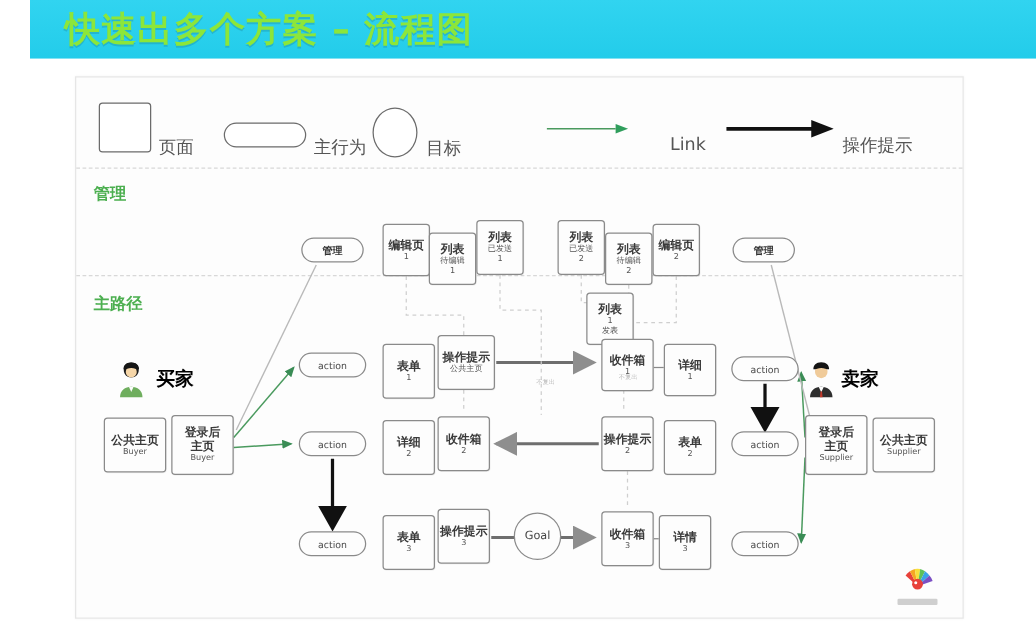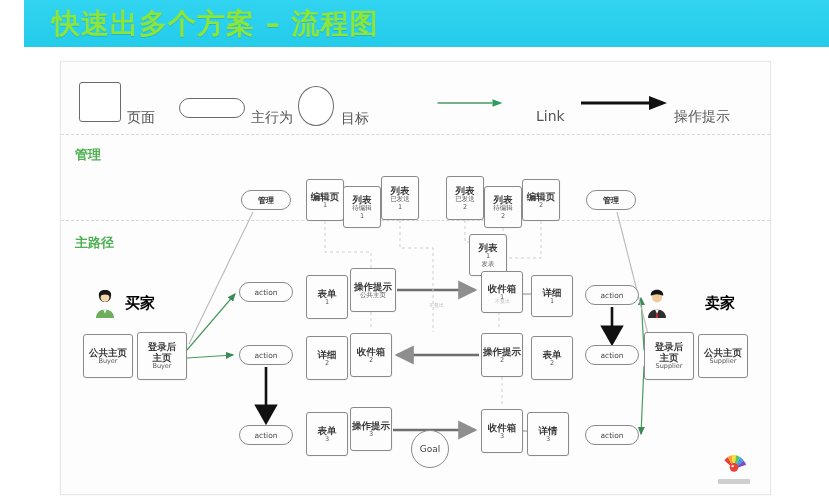--- a/index.html
+++ b/index.html
@@ -287,39 +287,39 @@
 
       <div class="pill cn" style="left:180px;top:128px;width:50px;height:20px;">管理</div>
       <div class="pill cn" style="left:525px;top:128px;width:50px;height:20px;">管理</div>
       <div class="pill" style="left:178px;top:220px;width:54px;height:20px;">action</div>
       <div class="pill" style="left:178px;top:283px;width:54px;height:20px;">action</div>
       <div class="pill" style="left:178px;top:363px;width:54px;height:20px;">action</div>
       <div class="pill" style="left:524px;top:223px;width:54px;height:20px;">action</div>
       <div class="pill" style="left:524px;top:283px;width:54px;height:20px;">action</div>
       <div class="pill" style="left:524px;top:363px;width:54px;height:20px;">action</div>
 
-      <div class="goal" style="left:350px;top:368px;width:38px;height:38px;">Goal</div>
+      <div class="goal" style="left:350px;top:348px;width:38px;height:38px;">Goal</div>
 
       <svg class="avatar" style="left:31px;top:226px;" viewBox="0 0 26 30">
         <path d="M13 2c4 0 6 2.5 6 6 0 3.5-2.6 6-6 6s-6-2.5-6-6c0-3.5 2-6 6-6z" fill="#1b1b1b"></path>
         <circle cx="13" cy="9.5" r="4.4" fill="#f6d6a8"></circle>
         <path d="M13 2c4.2 0 6.2 2.2 6.2 5.4-1.6.3-3.4-1-6.2-1-2.8 0-4.6 1.3-6.2 1C6.8 4.2 8.8 2 13 2z" fill="#161616"></path>
         <path d="M4 30c0-5.6 4-8.6 9-8.6s9 3 9 8.6z" fill="#6fae5e"></path>
         <path d="M11.2 21.6h3.6l-1.8 4z" fill="#fdfdfd"></path>
       </svg>
       <div class="actor-name" style="left:64px;top:232px;">买家</div>
 
       <svg class="avatar" style="left:583px;top:226px;" viewBox="0 0 26 30">
         <circle cx="13" cy="9.5" r="5" fill="#f0cb9a"></circle>
         <path d="M13 1.8c4.2 0 6.3 2.3 6.3 5.6-1.7.3-3.5-1.1-6.3-1.1-2.8 0-4.6 1.4-6.3 1.1C6.7 4.1 8.8 1.8 13 1.8z" fill="#141414"></path>
         <path d="M4 30c0-5.6 4-8.6 9-8.6s9 3 9 8.6z" fill="#2e2e2e"></path>
         <path d="M11 21.6h4l-2 4.2z" fill="#fdfdfd"></path>
         <path d="M12.4 25.2h1.2l.5 4.8h-2.2z" fill="#c0392b"></path>
       </svg>
-      <div class="actor-name" style="left:644px;top:232px;">卖家</div>
+      <div class="actor-name" style="left:612px;top:232px;">卖家</div>
 
       <div class="lg-lbl" style="left:368px;top:240px;font-size:5px;color:#bbb;">不复出</div>
       <div class="lg-lbl" style="left:434px;top:236px;font-size:5px;color:#bbb;">不复出</div>
 
       <div class="logo">
         <svg viewBox="0 0 40 30" width="40" height="26">
           <g transform="translate(20,22)">
             <path d="M0,0 L-11,-10 A15,15 0 0,1 -7,-14 Z" fill="#e8413a"></path>
             <path d="M0,0 L-7,-14 A15,15 0 0,1 -2.5,-16 Z" fill="#f5a623"></path>
             <path d="M0,0 L-2.5,-16 A15,15 0 0,1 2.5,-16 Z" fill="#f7e03c"></path>

